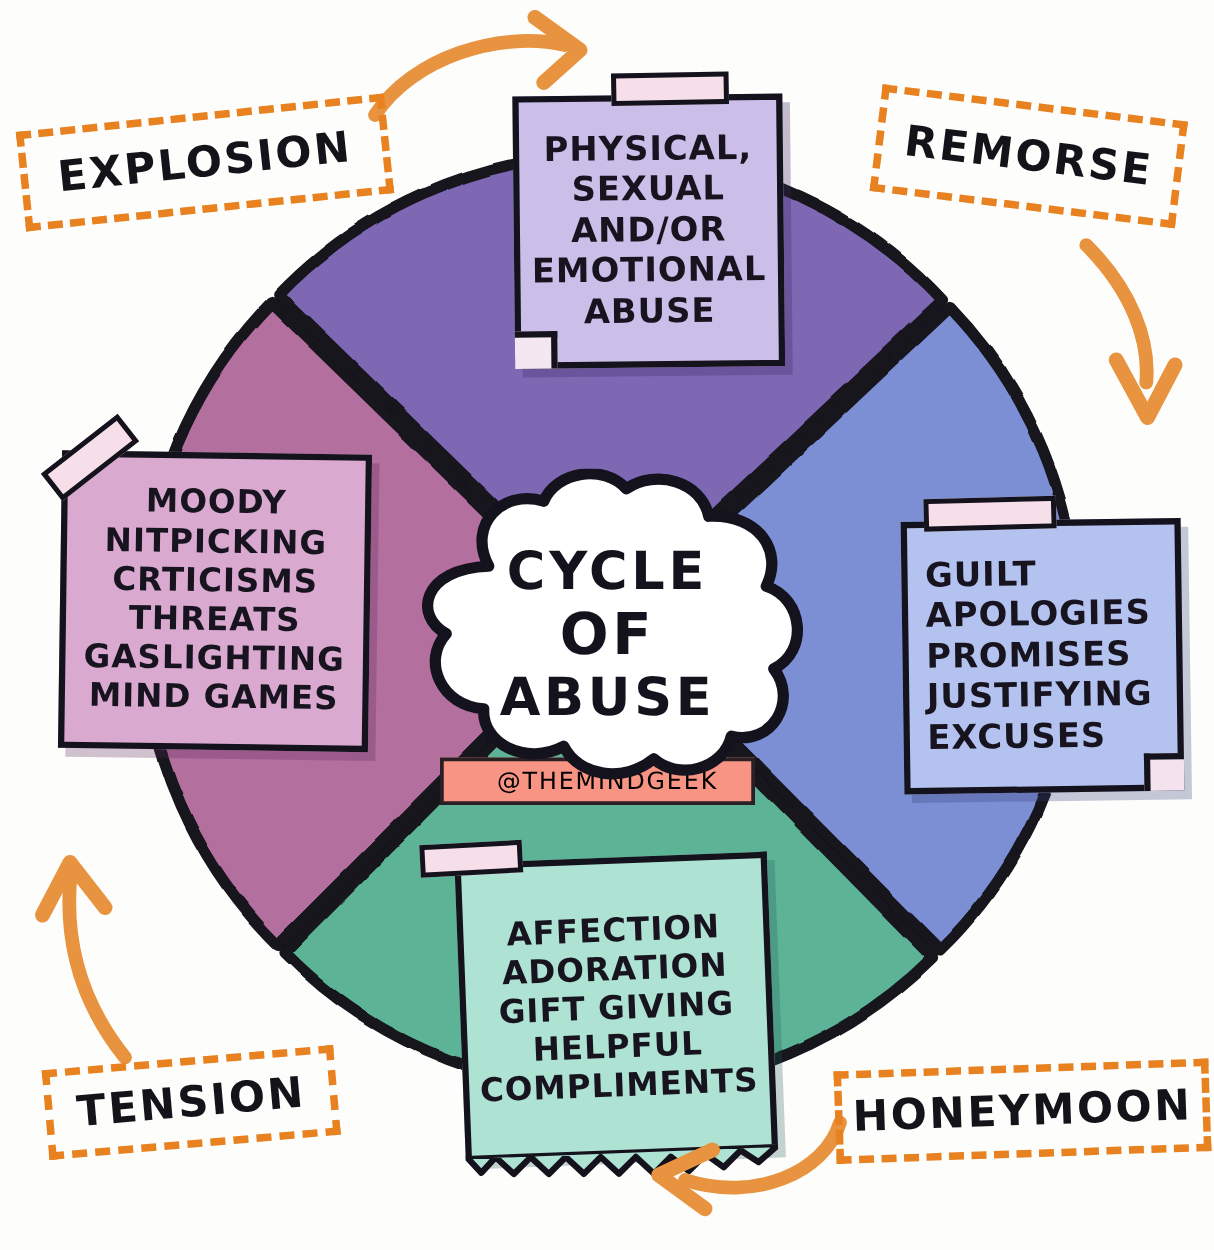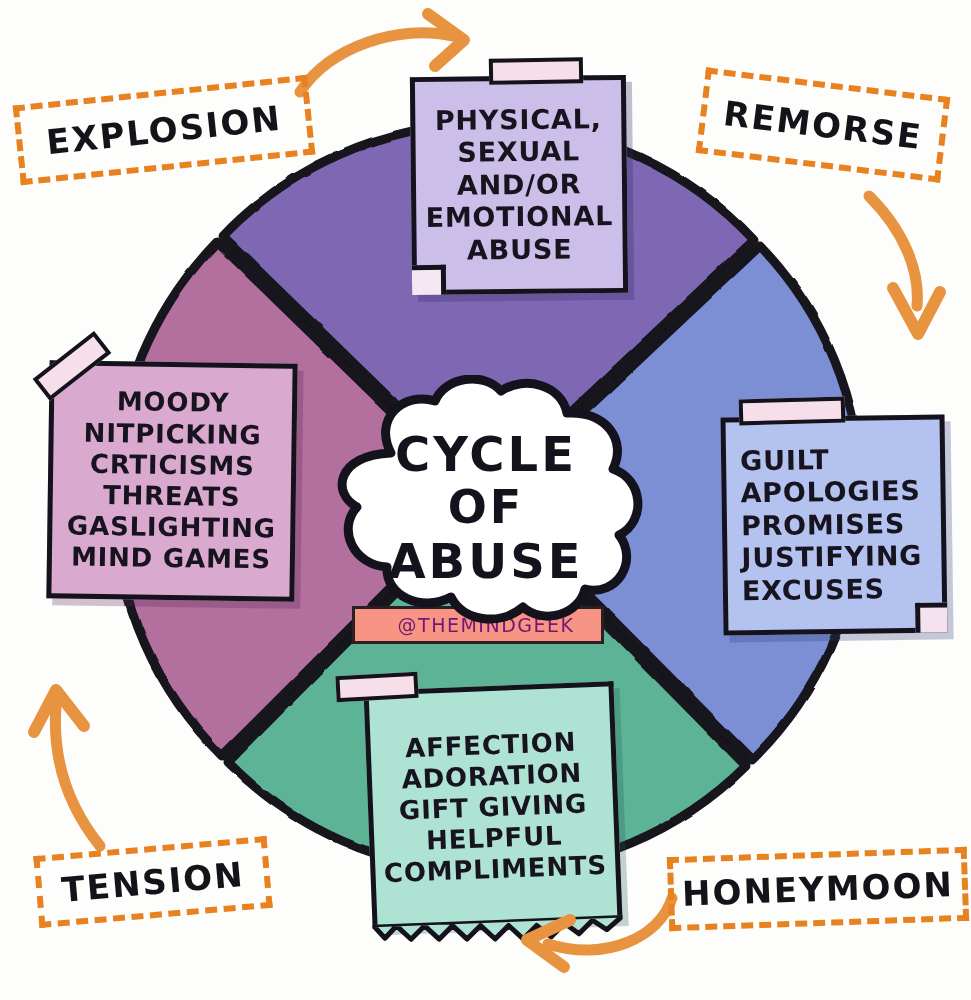--- a/index.html
+++ b/index.html
@@ -150,33 +150,33 @@
     display: flex;
     flex-direction: column;
     justify-content: center;
     align-items: center;
     color: #14121c;
     font-family: "DejaVu Sans", sans-serif;
     font-weight: 700;
     letter-spacing: 3px;
     line-height: 1.14;
   }
-  #cloud-text .big { font-size: 48px; }
+  #cloud-text .big { font-size: 42px; }
   #cloud-text .mid { font-size: 46px; }
 
   
   #watermark {
     position: absolute;
     left: 352px; top: 606px;
     width: 252px; height: 38px;
     background: #f79483;
     border: 3px solid #2a1f24;
     box-sizing: border-box;
     display: flex; align-items: center; justify-content: center;
-    color: #701a75;
+    color: #000000;
     font-family: "DejaVu Sans", sans-serif;
     font-size: 19px;
     letter-spacing: 1.5px;
     z-index: 7;
     padding-left: 16px;
   }
 
   
   .stage-label {
     position: absolute;

